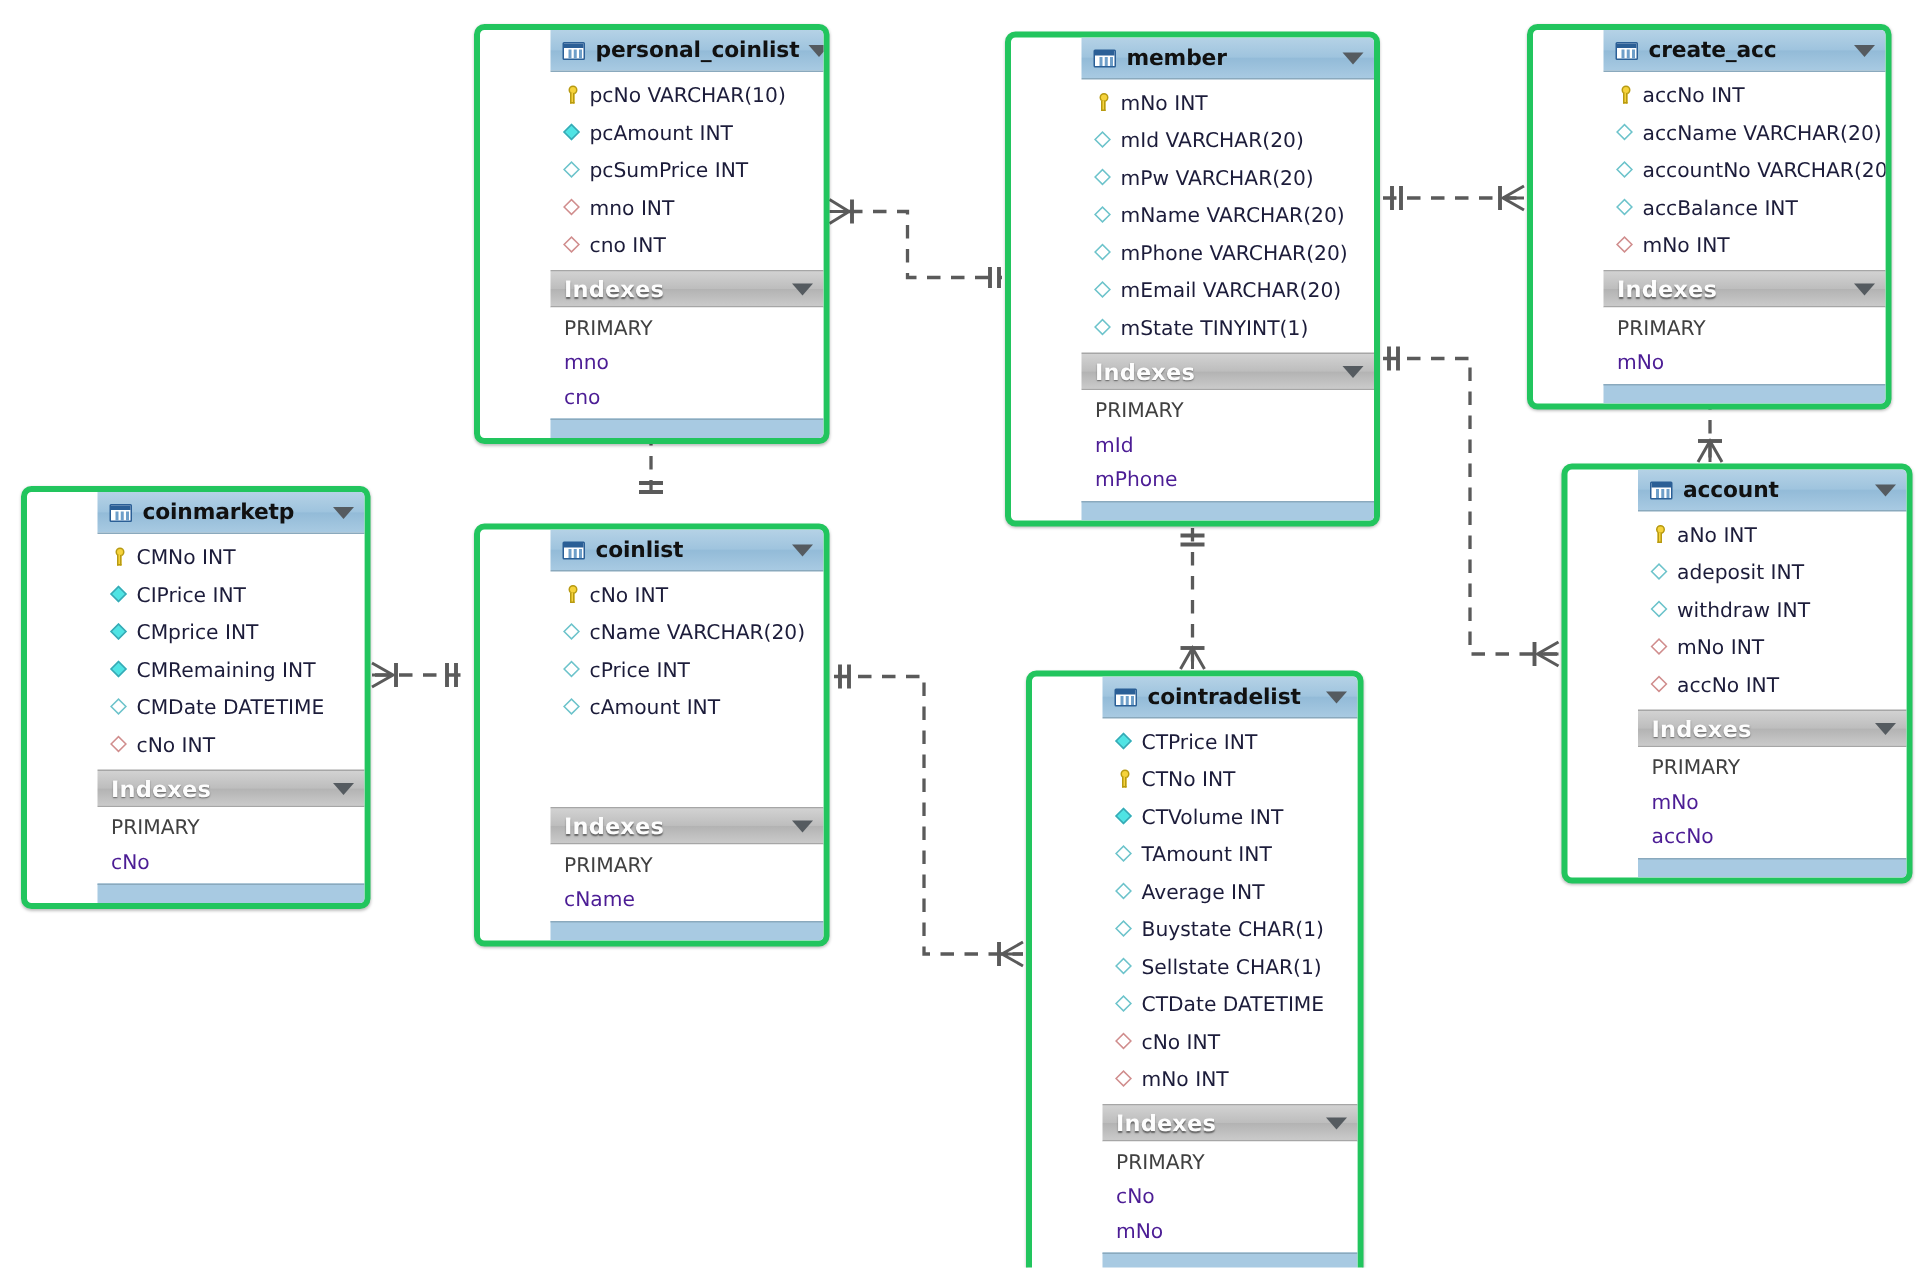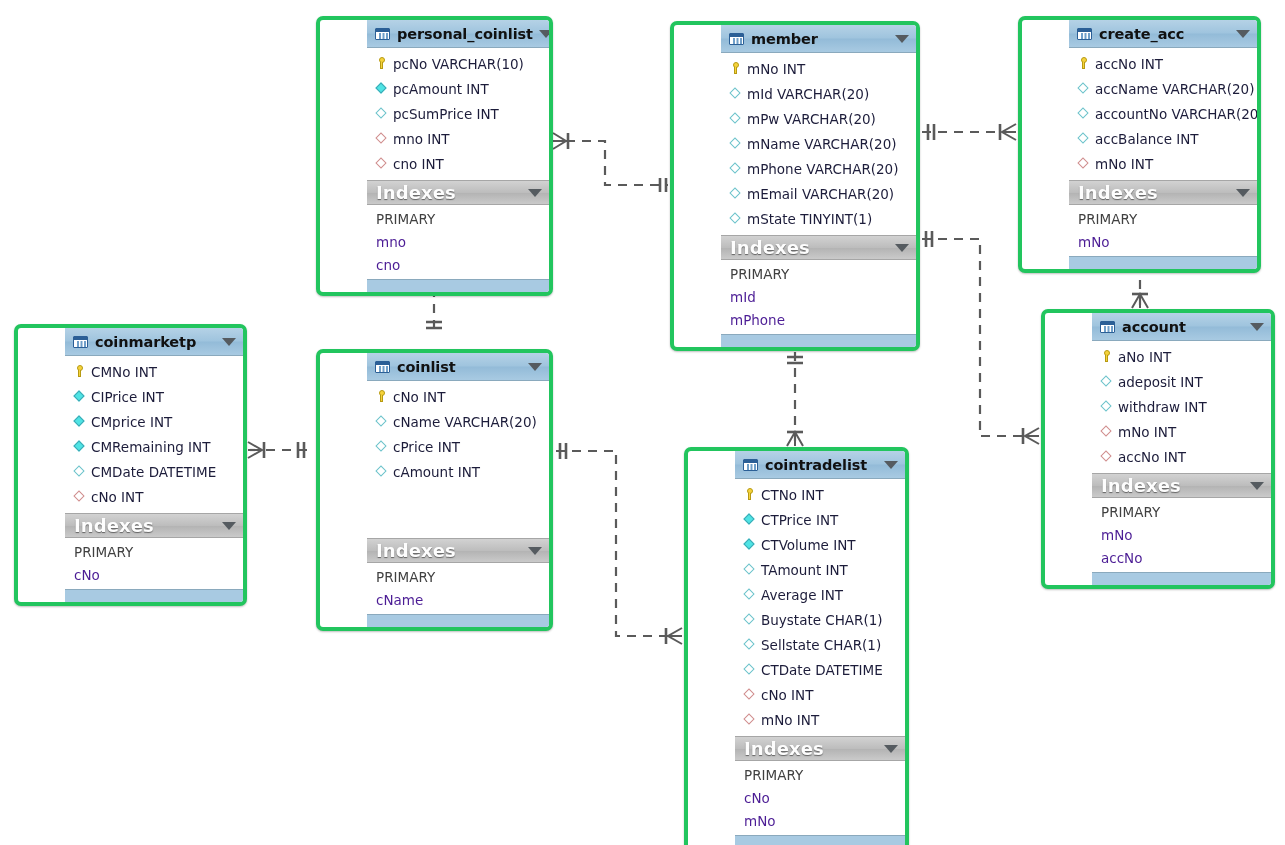--- a/index.html
+++ b/index.html
@@ -99,21 +99,21 @@
   .g.dia.hollow:before{background:#ffffff;border:1.4px solid #6cc3cb;}
   .g.dia.fk:before{background:#ffffff;border:1.4px solid #d08d8d;}
 
   .idxbar{
     height:23px;display:flex;align-items:center;
     padding:0 7px 0 9px;
     background:linear-gradient(to bottom,#d2d2d2 0%,#bdbdbd 50%,#b3b3b3 52%,#cacaca 100%);
     border-top:1px solid #a6a6a6;border-bottom:1px solid #a6a6a6;
   }
   .idxbar .lbl{
-    flex:1 1 auto;font-weight:bold;font-size:18px;color:#fdfdfd;
+    flex:1 1 auto;font-weight:bold;font-size:15px;color:#fdfdfd;
     text-shadow:0 1px 1px rgba(90,90,90,.9);
     letter-spacing:.1px;
   }
   .idxbar .caret{
     width:0;height:0;flex:0 0 auto;
     border-left:7px solid transparent;
     border-right:7px solid transparent;
     border-top:8px solid #555b60;
   }
   .idxs{background:#ffffff;padding:2px 0 3px 0;}
@@ -401,28 +401,28 @@
       <div class="ftr"></div>
     </div>
     <div class="tbl" style="left: 684px; top: 447px; width: 225px;">
       <div class="hdr">
         <span class="tblicon"></span>
         <span class="tname">cointradelist</span>
         <span class="caret"></span>
       </div>
       <div class="cols">
         <div class="col">
-          <span class="g key"></span>
-          <span class="clabel">CTNo INT</span>
-        </div>
-        <div class="col">
           <span class="g dia filled"></span>
           <span class="clabel">CTPrice INT</span>
         </div>
         <div class="col">
+          <span class="g key"></span>
+          <span class="clabel">CTNo INT</span>
+        </div>
+        <div class="col">
           <span class="g dia filled"></span>
           <span class="clabel">CTVolume INT</span>
         </div>
         <div class="col">
           <span class="g dia hollow"></span>
           <span class="clabel">TAmount INT</span>
         </div>
         <div class="col">
           <span class="g dia hollow"></span>
           <span class="clabel">Average INT</span>

